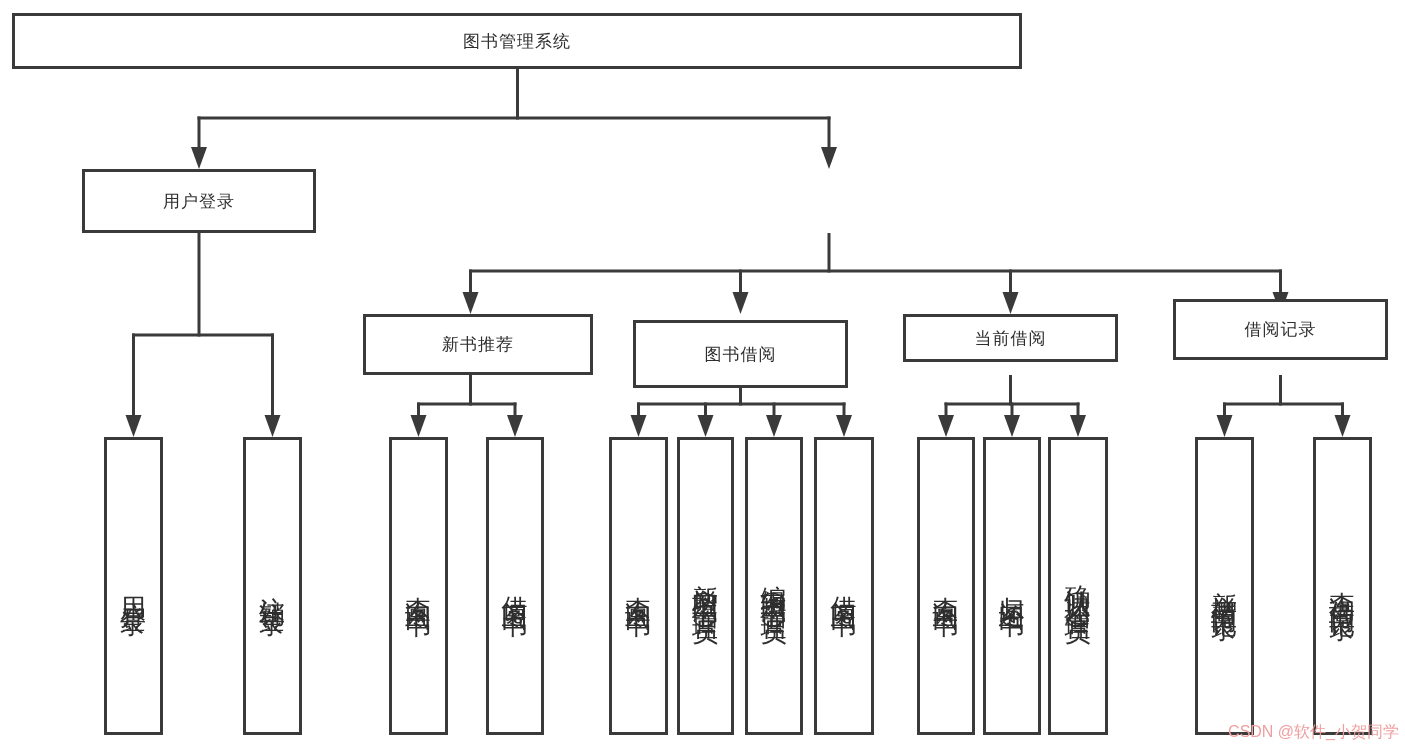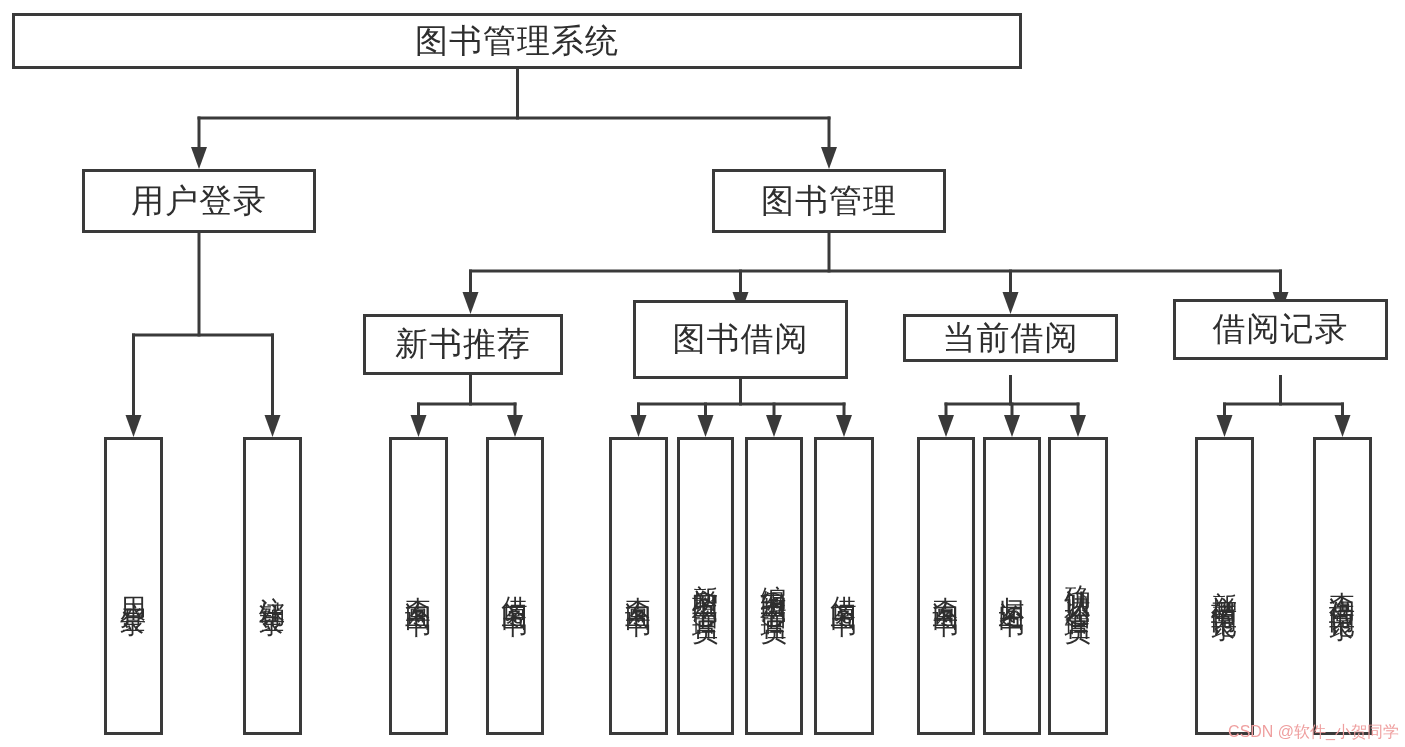--- a/index.html
+++ b/index.html
@@ -25,21 +25,21 @@
     box-sizing: border-box;
     border: 3px solid #3a3a3a;
     background: #ffffff;
     display: flex;
     align-items: center;
     justify-content: center;
     z-index: 1;
     color: #2e2e2e;
   }
   .h-label {
-    font-size: 33px;
+    font-size: 17px;
     letter-spacing: 1px;
     white-space: nowrap;
   }
   .v-label {
     writing-mode: vertical-rl;
     text-orientation: mixed;
     font-size: 26px;
     letter-spacing: 5px;
     line-height: 1;
     white-space: nowrap;
@@ -121,28 +121,25 @@
     <polygon points="1334.5,415 1350.5,415 1342.5,437"></polygon>
   </svg>
 
   <div class="box" style="left:12px;top:13px;width:1010px;height:56px">
     <span class="h-label">图书管理系统</span>
   </div>
 
   <div class="box" style="left:82px;top:169px;width:234px;height:64px">
     <span class="h-label">用户登录</span>
   </div>
-  <div class="box" style="left:712px;top:169px;width:234px;height:64px">
-    <span class="h-label">图书管理</span>
-  </div>
 
-  <div class="box" style="left:363px;top:314px;width:200px;height:61px">
+  <div class="box" style="left:363px;top:314px;width:230px;height:61px">
     <span class="h-label">新书推荐</span>
   </div>
-  <div class="box" style="left:633px;top:300px;width:215px;height:79px">
+  <div class="box" style="left:633px;top:320px;width:215px;height:68px">
     <span class="h-label">图书借阅</span>
   </div>
   <div class="box" style="left:903px;top:314px;width:215px;height:48px">
     <span class="h-label">当前借阅</span>
   </div>
   <div class="box" style="left:1173px;top:299px;width:215px;height:61px">
     <span class="h-label">借阅记录</span>
   </div>
 
   <div class="box" style="left:104px;top:437px;width:59px;height:298px">

